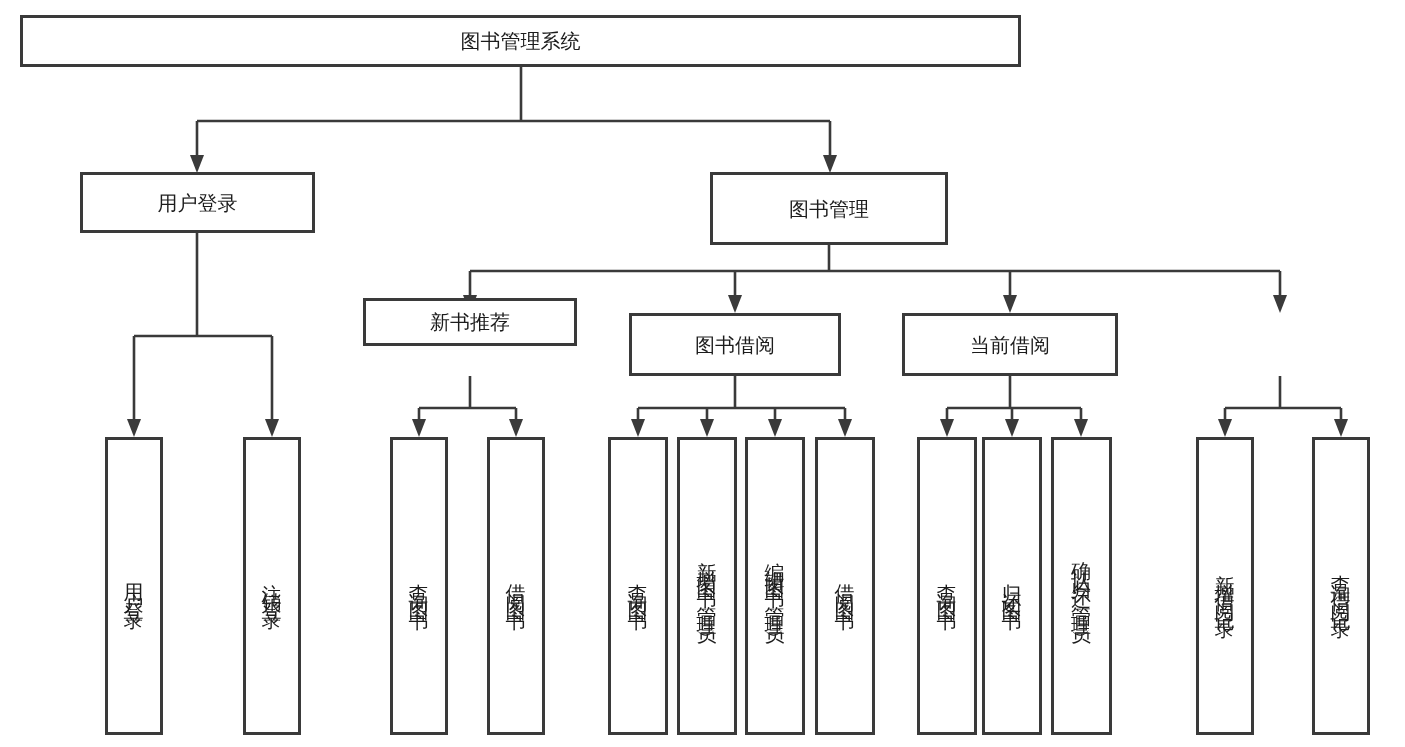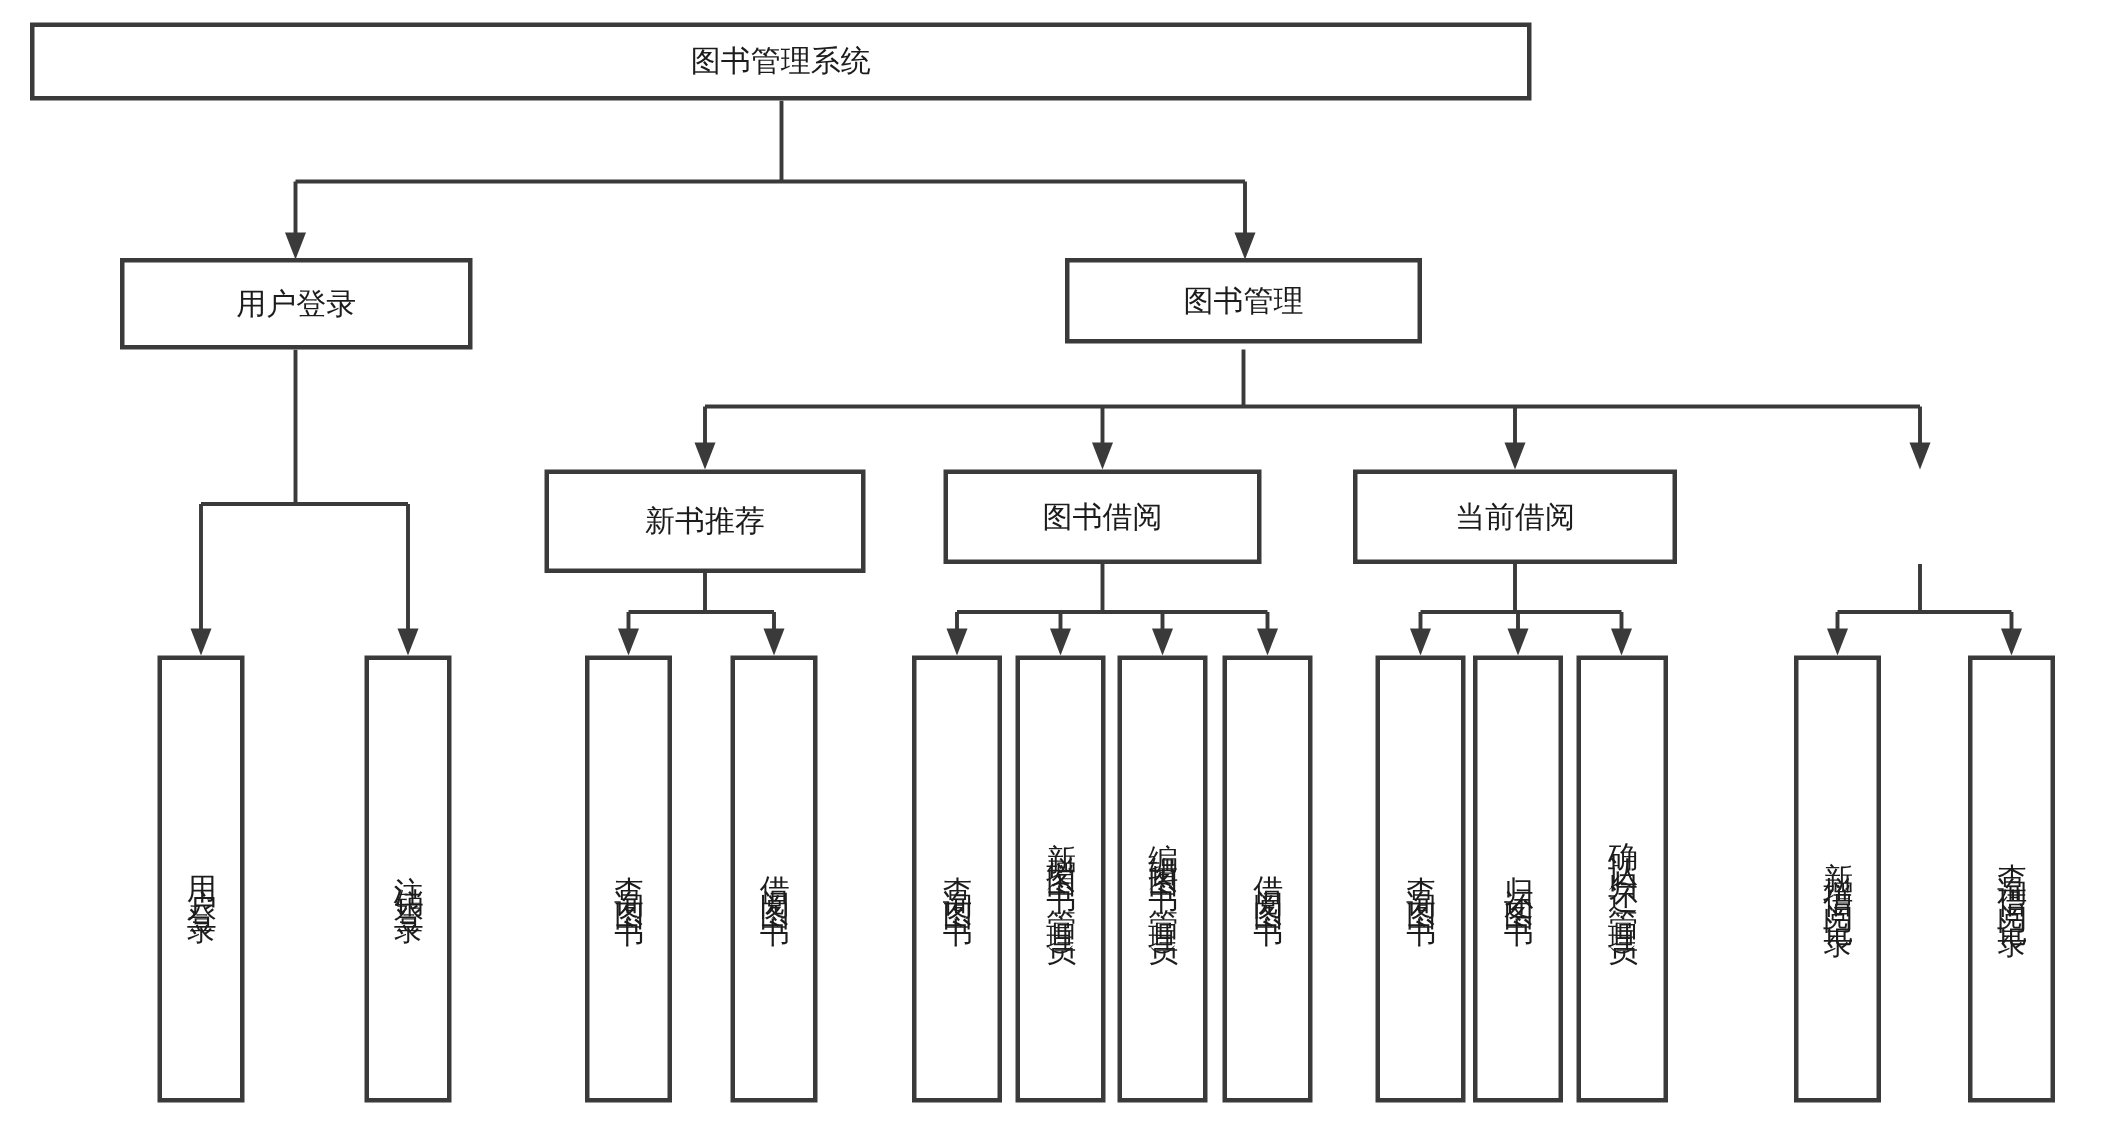--- a/index.html
+++ b/index.html
@@ -75,23 +75,23 @@
     <g>
       <path class="cl" d="M1280 376 V408 M1225 408 H1341 M1225 408 V421 M1341 408 V421"></path>
       <polygon class="ca" points="1218,419 1232,419 1225,437"></polygon>
       <polygon class="ca" points="1334,419 1348,419 1341,437"></polygon>
     </g>
   </svg>
 
   <div class="node" style="left:20px;top:15px;width:1001px;height:52px">图书管理系统</div>
 
   <div class="node" style="left:80px;top:172px;width:235px;height:61px">用户登录</div>
-  <div class="node" style="left:710px;top:172px;width:238px;height:57px">图书管理</div>
+  <div class="node" style="left:710px;top:172px;width:238px;height:73px">图书管理</div>
 
-  <div class="node" style="left:363px;top:313px;width:214px;height:69px">新书推荐</div>
+  <div class="node" style="left:363px;top:298px;width:214px;height:48px">新书推荐</div>
   <div class="node" style="left:902px;top:313px;width:216px;height:63px">当前借阅</div>
   <div class="node" style="left:629px;top:313px;width:212px;height:63px">图书借阅</div>
 
   <div class="node" style="left:105px;top:437px;width:58px;height:298px">
     <span class="vt">用户登录</span>
   </div>
   <div class="node" style="left:243px;top:437px;width:58px;height:298px">
     <span class="vt">注销登录</span>
   </div>
 

